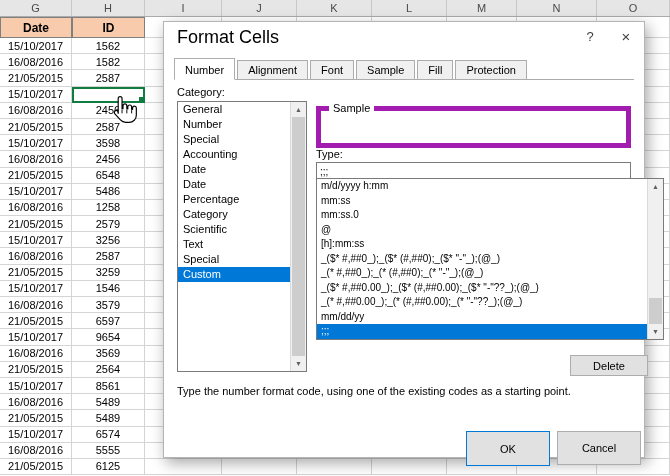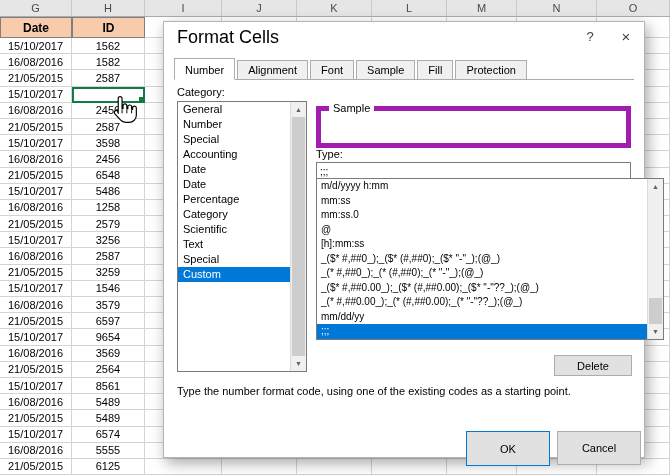--- a/index.html
+++ b/index.html
@@ -97,21 +97,21 @@
   .type-input {
     position:absolute; left:152px; top:140px; width:315px; height:19px;
     border:1px solid #7A7A7A; background:#fff; font-family:"Liberation Sans", sans-serif;
     font-size:10px; padding:0 3px; color:#000; outline:none;
   }
 
   .btn {
     position:absolute; font-family:"Liberation Sans", sans-serif; font-size:11px;
     background:#E1E1E1; border:1px solid #ADADAD; color:#000; cursor:default;
   }
-  .delete-btn { left:390px; top:333px; width:78px; height:21px; }
+  .delete-btn { left:406px; top:333px; width:78px; height:21px; }
   .ok-btn { left:302px; top:409px; width:84px; height:35px; border:1px solid #0078D7; }
   .cancel-btn { left:393px; top:409px; width:84px; height:34px; }
 
   .desc { position:absolute; left:13px; top:362px; right:14px; font-size:11px; color:#000; line-height:14px; }
 </style>
 </head>
 <body>
 
 <div id="sheet">
 

